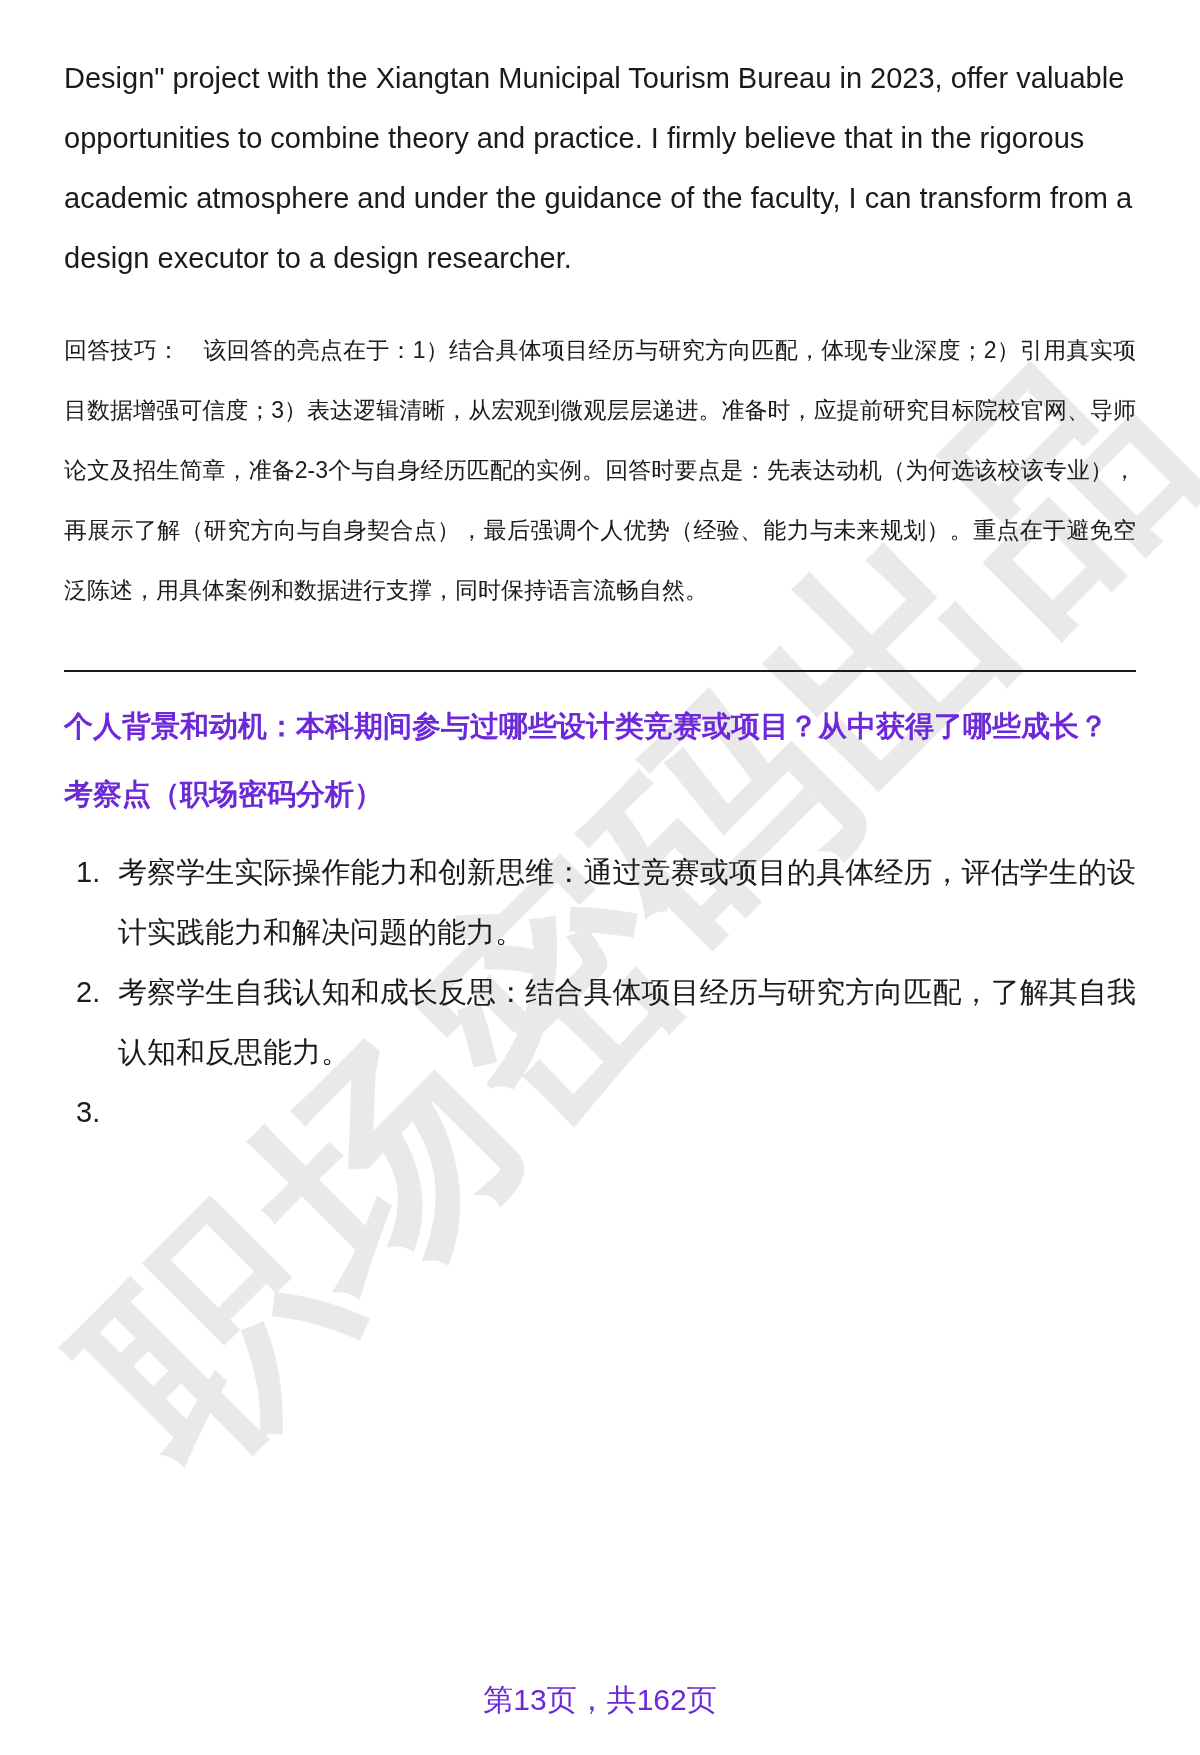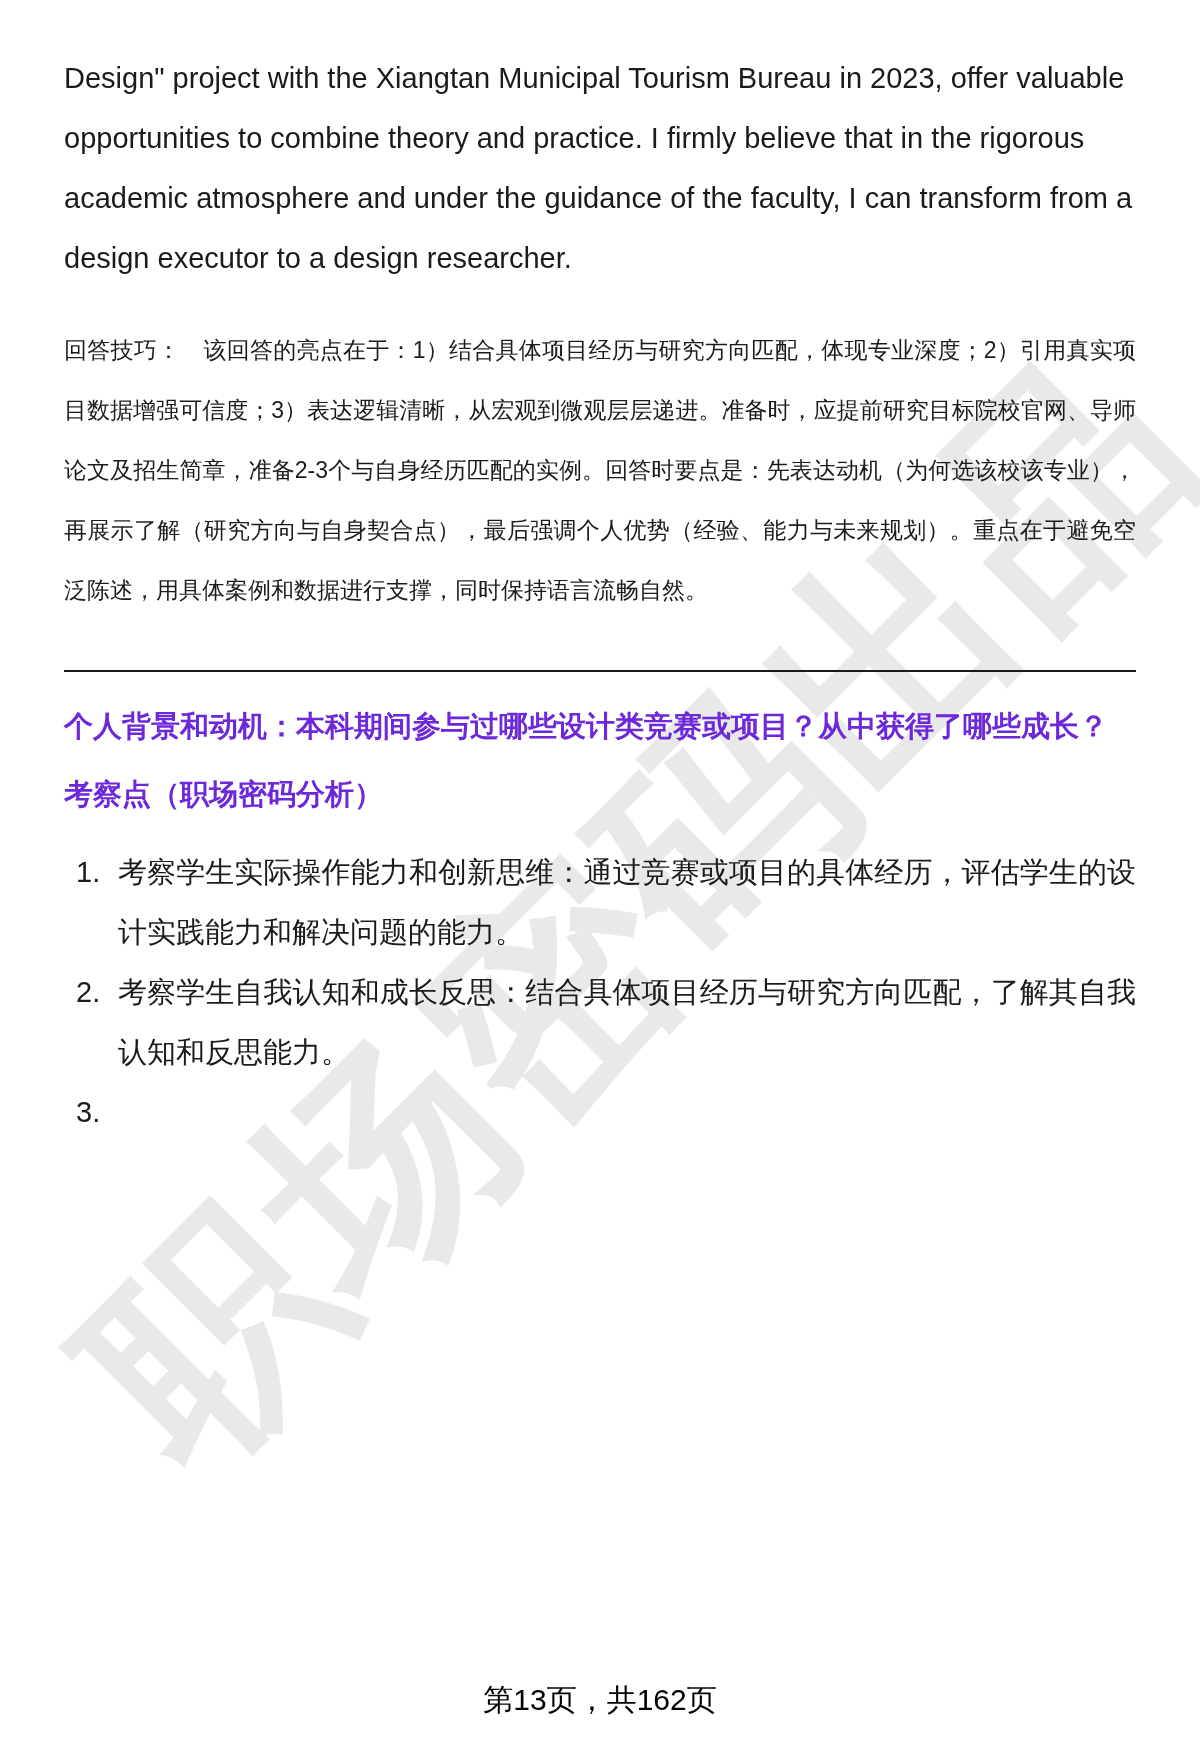--- a/index.html
+++ b/index.html
@@ -77,21 +77,21 @@
   p.answer {
     margin-top: 36px;
   }
   .footer {
     position: absolute;
     left: 0;
     right: 0;
     top: 1680px;
     text-align: center;
     font-size: 30px;
-    color: #000000;
+    color: #6d28d9;
     z-index: 1;
   }
 </style>
 </head>
 <body>
 
 <div class="watermark">职场密码出品</div>
 
 <div class="content">
   <p class="en">Design" project with the Xiangtan Municipal Tourism Bureau in 2023, offer valuable opportunities to combine theory and practice. I firmly believe that in the rigorous academic atmosphere and under the guidance of the faculty, I can transform from a design executor to a design researcher.</p>

